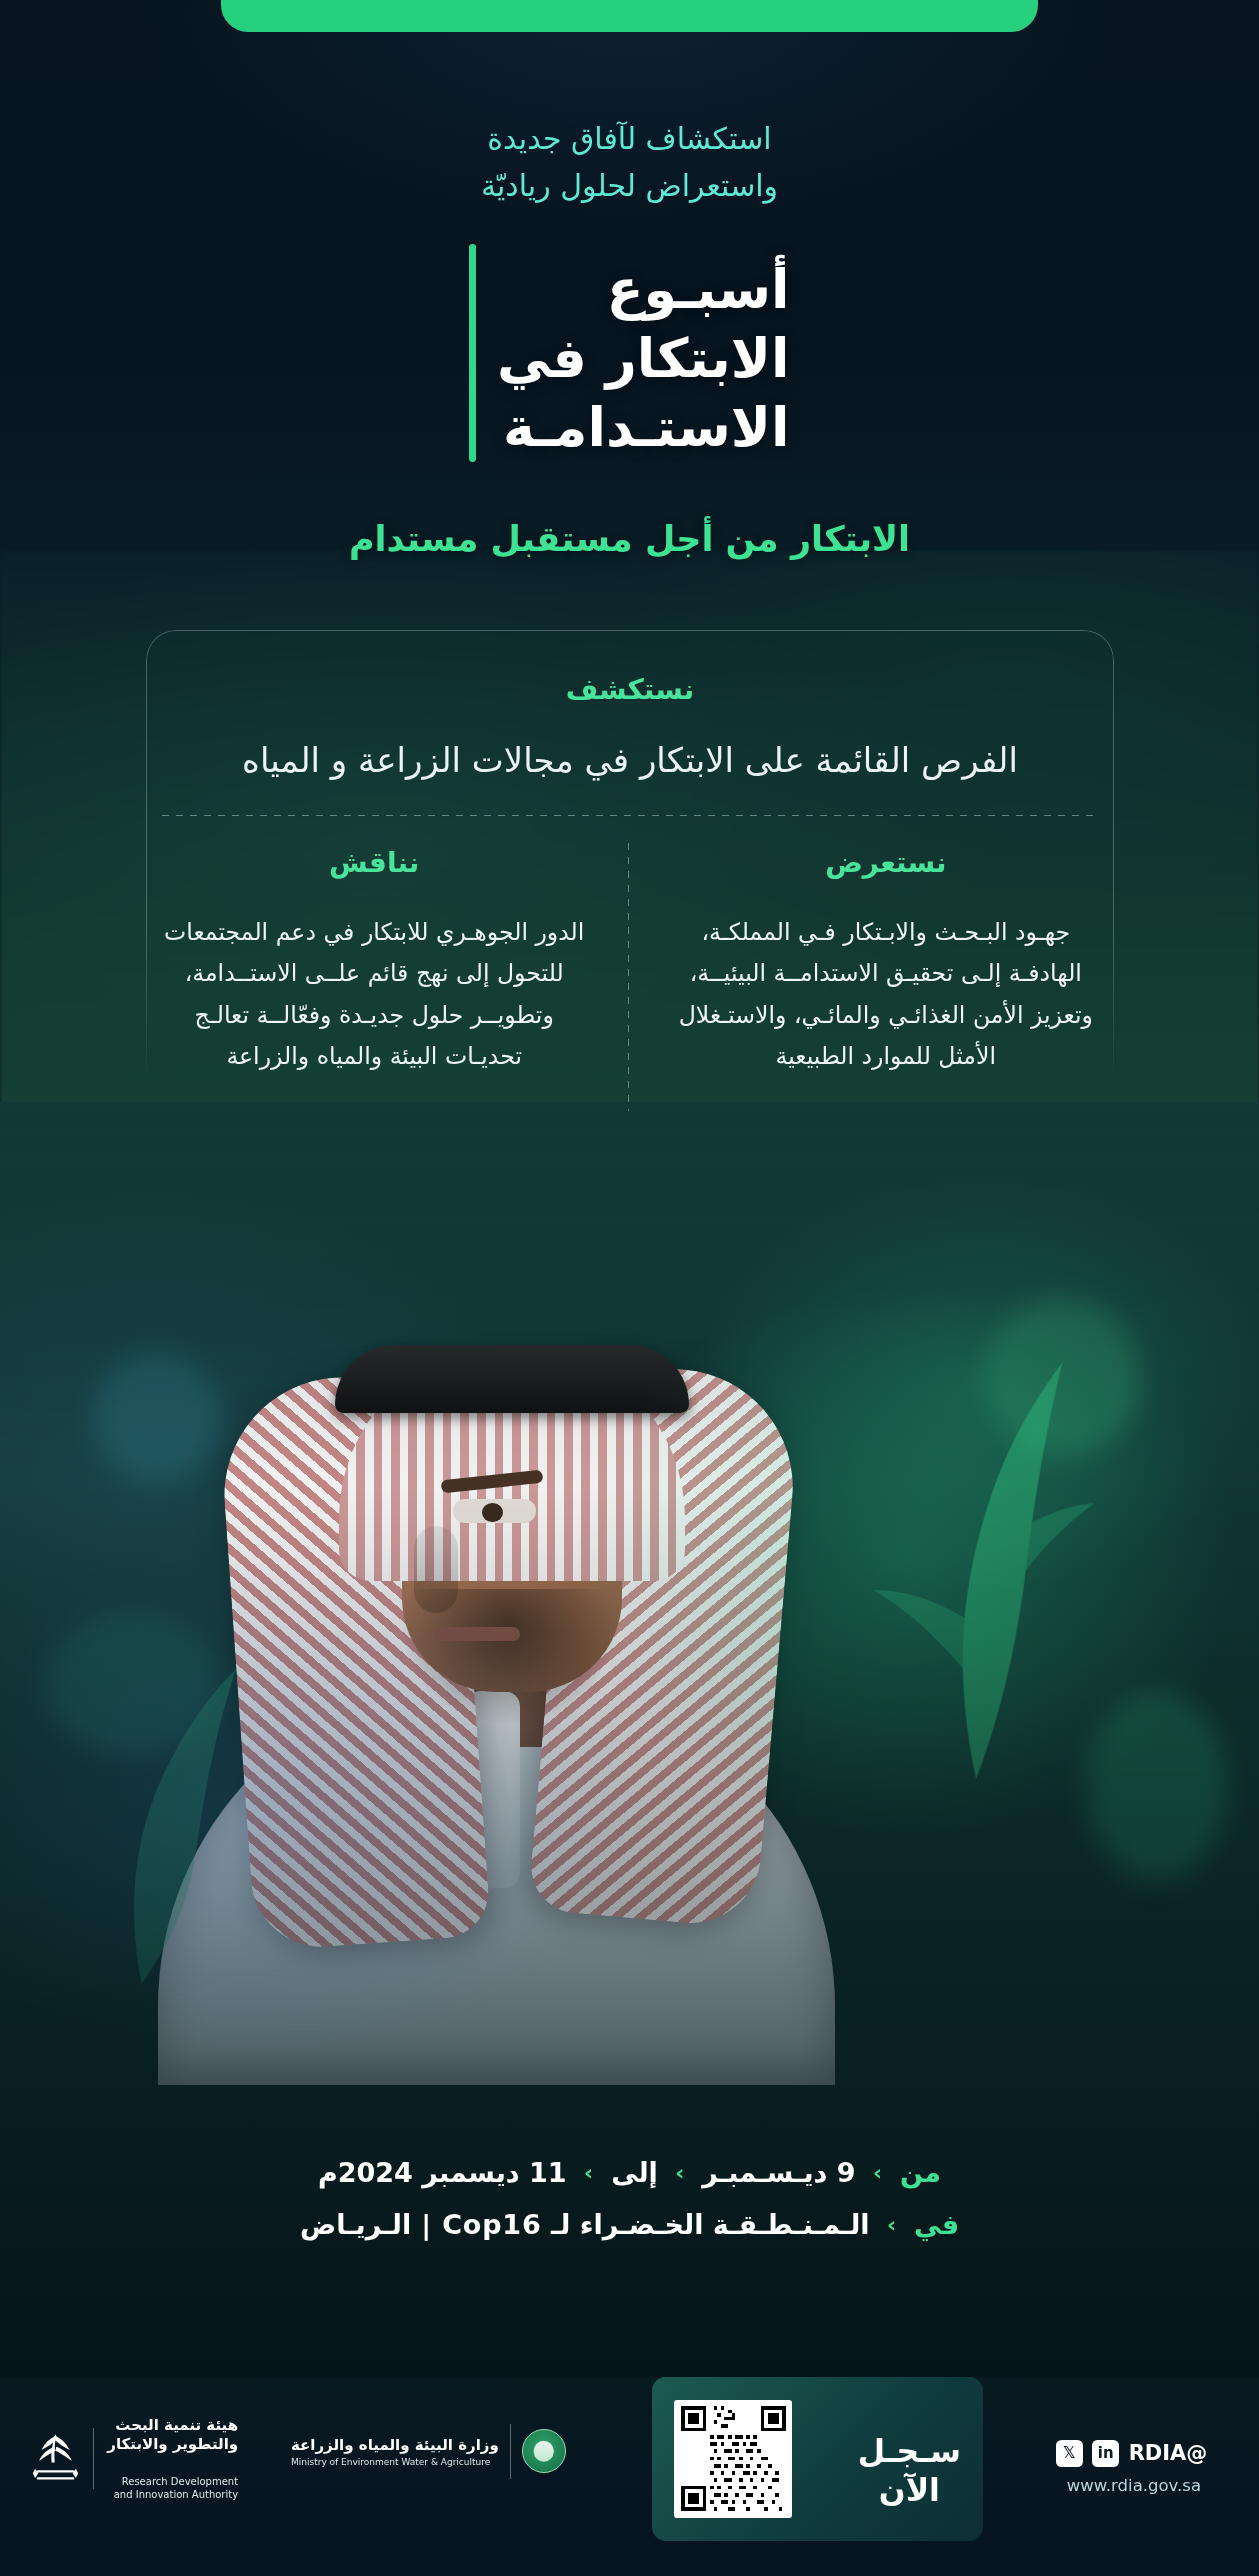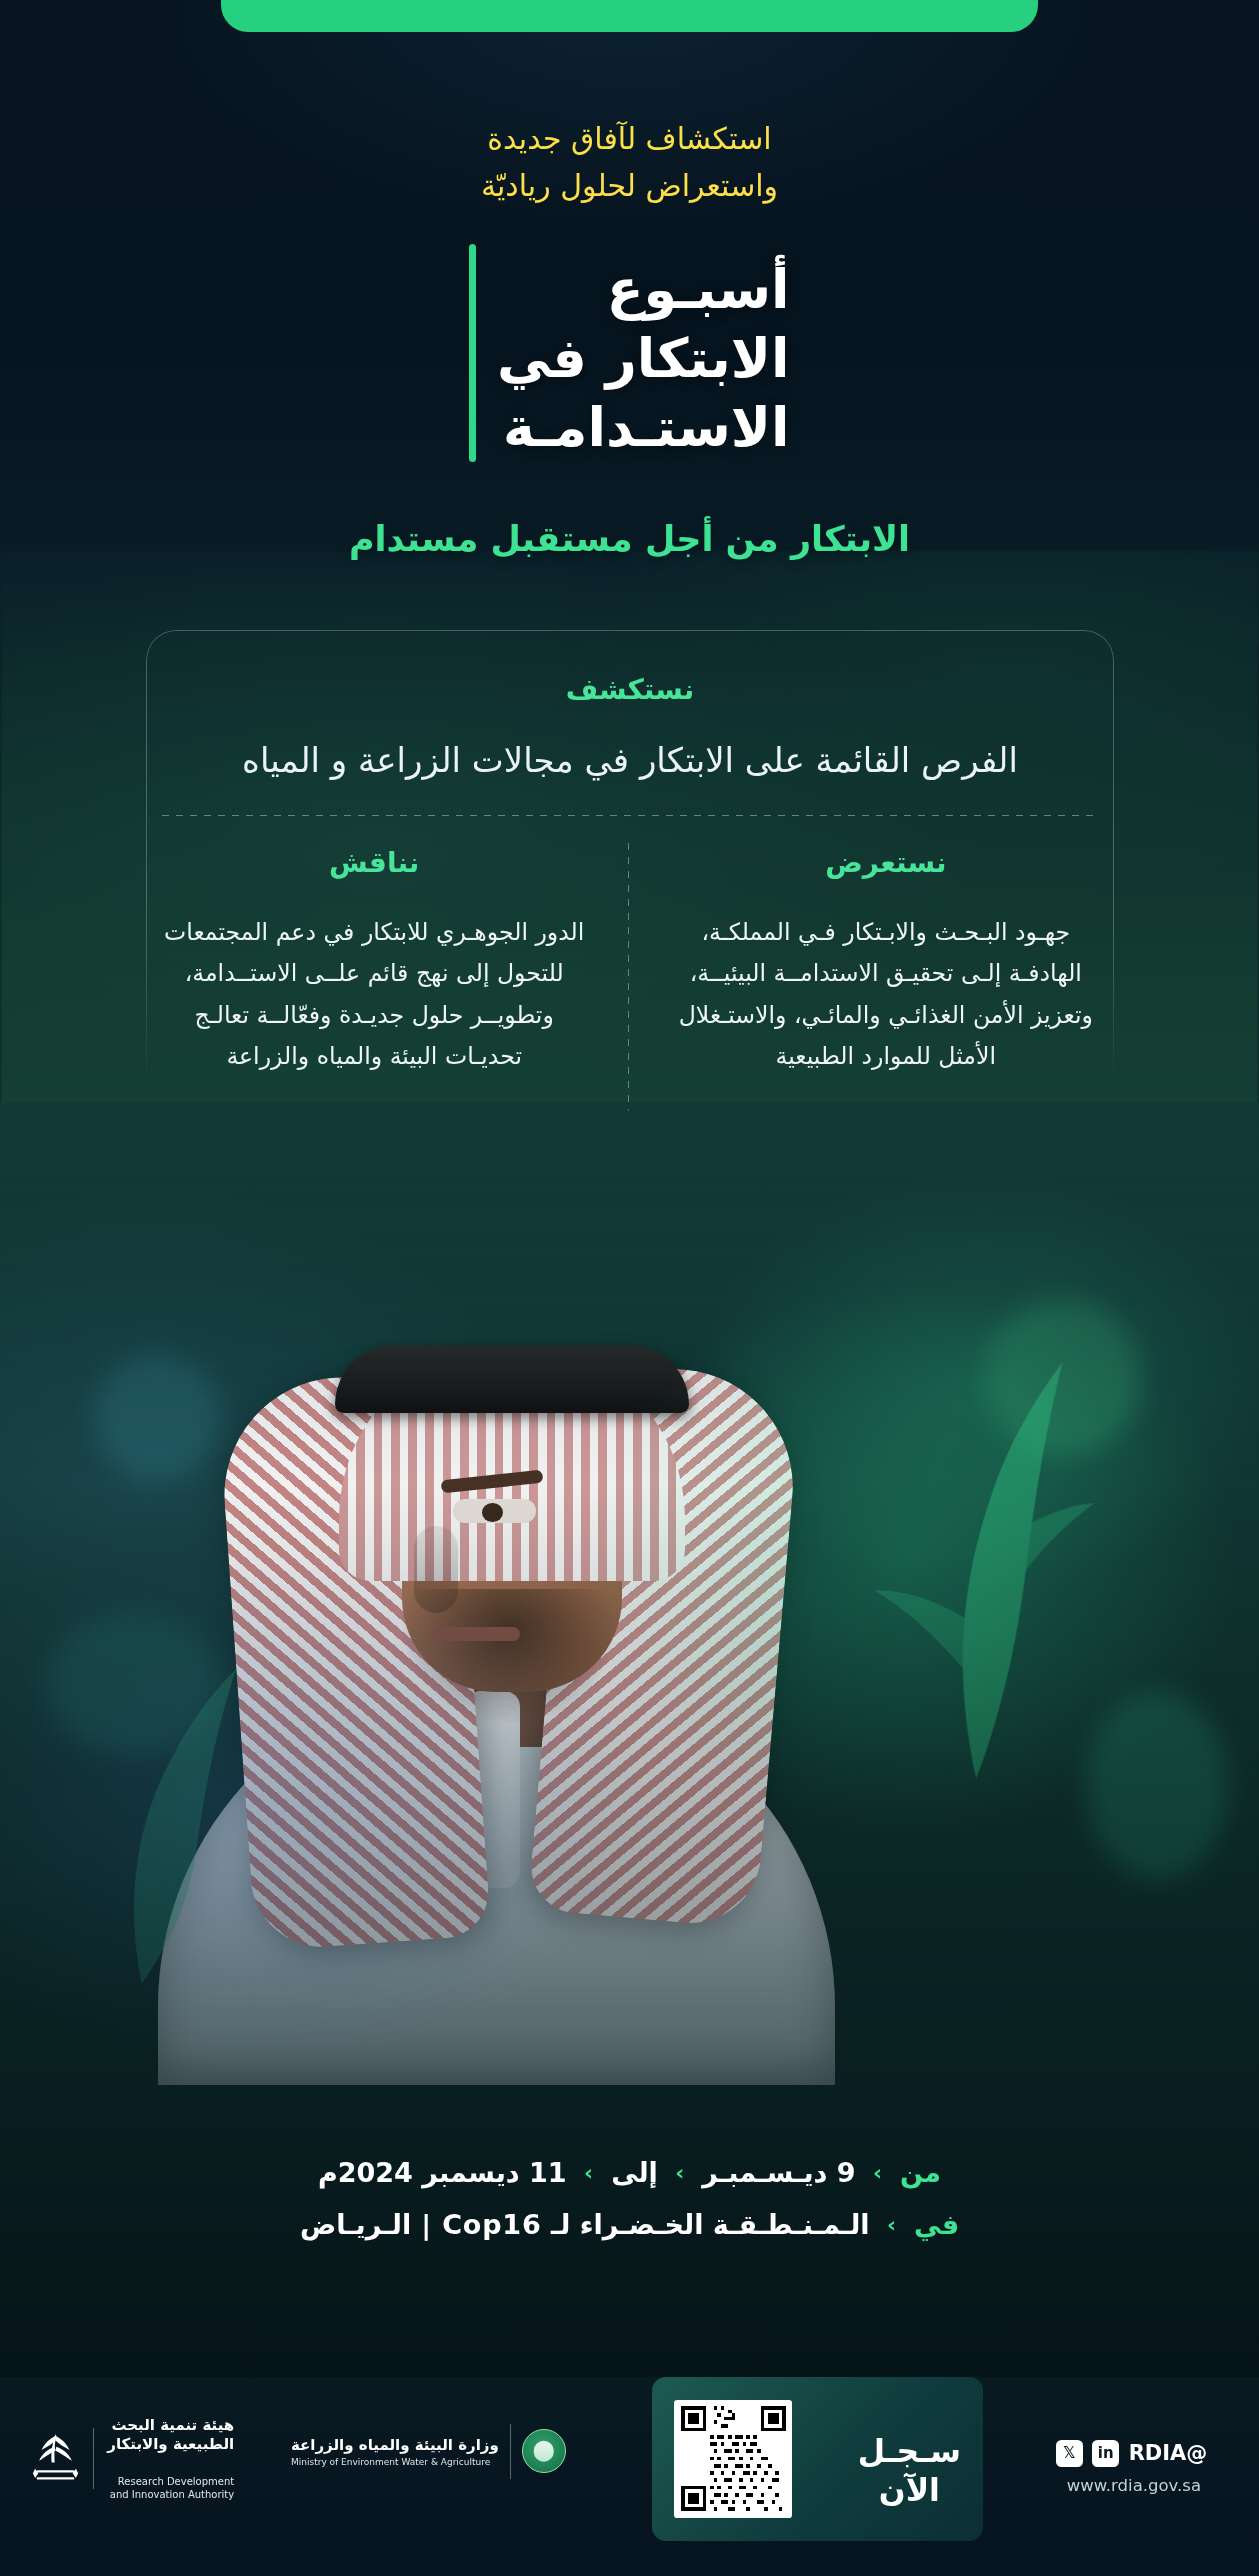--- a/index.html
+++ b/index.html
@@ -51,21 +51,21 @@
     position: absolute; left: 221px; top: -47px;
     width: 817px; height: 79px;
     background: #27d07f;
     border-radius: 0 0 27px 27px;
     z-index: 6;
   }
 
   
   .subhead {
     position: absolute; top: 116px; width: 100%;
-    text-align: center; color: #fde047;
+    text-align: center; color: #5eead4;
     font-size: 30px; line-height: 1.55; letter-spacing: 0.4px;
     z-index: 5; font-weight: 500;
   }
   .title-wrap {
     position: absolute; top: 244px; left: 0; width: 100%;
     display: flex; justify-content: center; z-index: 5;
   }
   .title-inner { display: flex; align-items: stretch; gap: 20.5px; }
   .title-bar { width: 7px; background: #2fd98b; border-radius: 3.9px; }
   .title-lines {
@@ -461,21 +461,21 @@
               <rect x="27" y="28" width="1" height="1"></rect>
           </g>
         </svg>
       </div>
     </div>
 
     <div class="logo-left">
       <div class="rdia-logo">
         <div class="rdia-ar">
           <div>هيئة تنمية البحث</div>
-          <div>الطبيعية والابتكار</div>
+          <div>والتطوير والابتكار</div>
         </div>
         <div class="rdia-en">
           <div>Research Development</div>
           <div>and Innovation Authority</div>
         </div>
       </div>
       <div class="logo-sep"></div>
       <svg class="palm" viewBox="0 0 60 78">
         <g fill="#ffffff">
           <path d="M30 8 C26 20 24 30 25 44 L29 44 C28 30 29 20 31 10 Z"></path>

